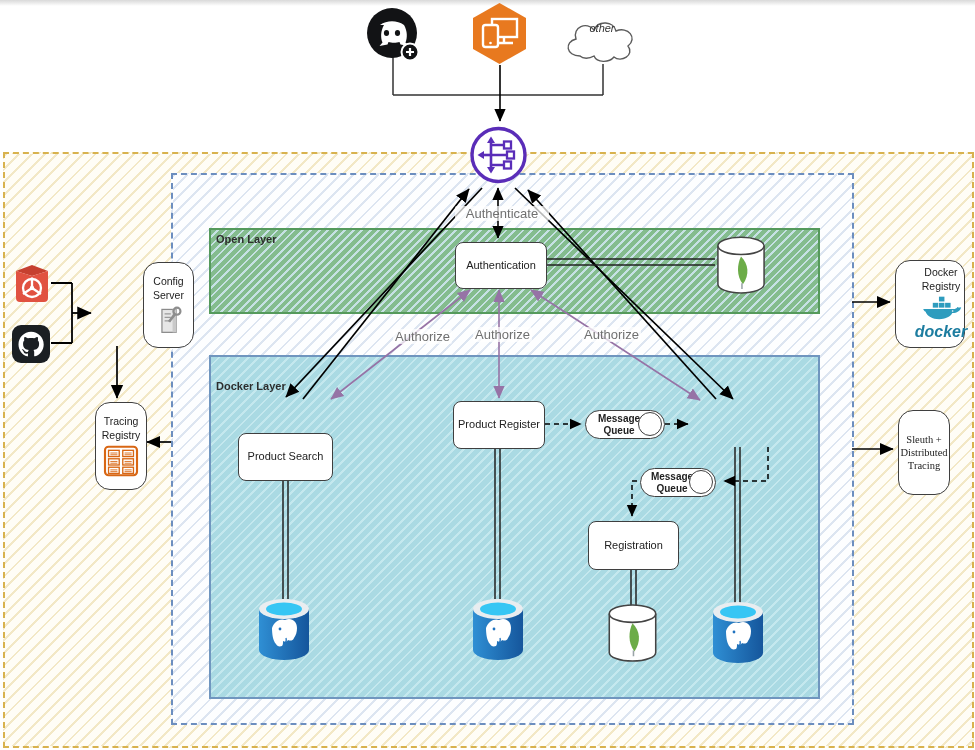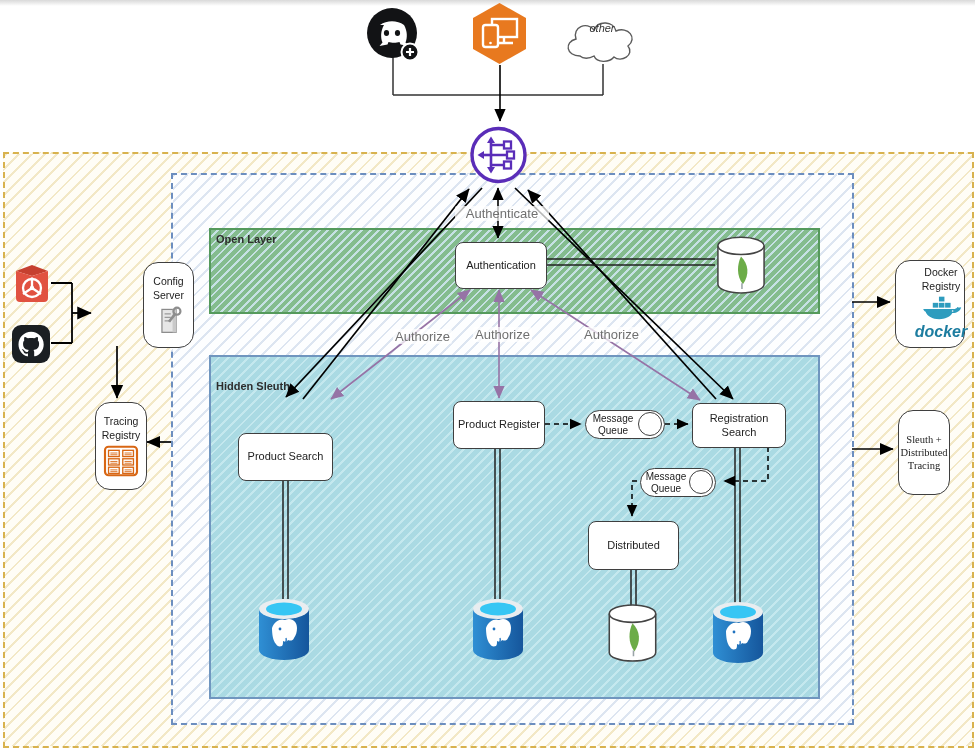--- a/index.html
+++ b/index.html
@@ -21,21 +21,21 @@
     border:2px solid #7096bf;
     background:repeating-linear-gradient(135deg,#aadae3 0 5px,#c4e8ee 5px 7px);}
   .layer-label{position:absolute;font-size:11px;font-weight:bold;color:#2d2d2d;}
   
   .node{position:absolute;background:#fff;border:1.5px solid #3f3f3f;border-radius:8px;
     display:flex;align-items:center;justify-content:center;text-align:center;
     font-size:11px;color:#222;line-height:1.25;}
   .tall{border-radius:15px;flex-direction:column;gap:3px;padding:4px 2px;font-size:10.5px;}
   .mq{position:absolute;background:#fff;border:1.5px solid #3f3f3f;border-radius:15px;
     font-size:10px;color:#222;line-height:1.15;display:flex;align-items:center;}
-  .mq .mq-text{flex:1;text-align:center;padding-right:24px;}
+  .mq .mq-text{flex:1;text-align:center;padding-right:12px;font-weight:bold;}
   .mq .mq-cap{position:absolute;right:2px;top:1px;width:22px;height:22px;border-radius:50%;
     border:1.5px solid #3f3f3f;background:#fff;}
   .icon-abs{position:absolute;}
   .conn-label{position:absolute;font-size:13px;color:#707070;text-align:center;
     background:rgba(255,255,255,.72);padding:0 2px;border-radius:2px;white-space:nowrap;}
   .cloud-text{position:absolute;left:0;top:14px;width:100%;text-align:center;
     font-size:11px;color:#333;font-style:italic;}
   .docker-word{font-size:16px;font-weight:bold;font-style:italic;color:#1d7da0;margin-top:-3px;}
   svg{display:block;}
 </style>
@@ -43,21 +43,21 @@
 <body>
 
 <div class="canvas">
   <div class="topfade"></div>
 
   <div class="outer-zone"></div>
   <div class="inner-zone"></div>
   <div class="open-layer"></div>
   <div class="hidden-layer"></div>
   <div class="layer-label" style="left:216px;top:233px;">Open Layer</div>
-  <div class="layer-label" style="left:216px;top:380px;">Hidden Sleuth</div>
+  <div class="layer-label" style="left:216px;top:380px;">Docker Layer</div>
 
   <svg class="icon-abs" style="left:0;top:0;" width="975" height="750" viewBox="0 0 975 750">
     <defs>
       <marker id="ab" viewBox="0 0 10 10" refX="8.5" refY="5" markerWidth="9" markerHeight="9" orient="auto-start-reverse">
         <path d="M0,1 L9,5 L0,9 z" fill="#000"></path>
       </marker>
       <marker id="ap" viewBox="0 0 10 10" refX="8.5" refY="5" markerWidth="9" markerHeight="9" orient="auto-start-reverse">
         <path d="M0,1 L9,5 L0,9 z" fill="#9673A6"></path>
       </marker>
     </defs>
@@ -158,35 +158,32 @@
     <path d="M26,22 c8,8 9,19 2,29 c-7,-9 -6,-21 -2,-29 z" fill="#6CAC48"></path>
     <path d="M27,50 V56" stroke="#9aa4a8" stroke-width="1.6"></path>
   </svg>
 
   <div class="node" style="left:238px;top:401px;width:93px;height:46px;margin-top:32px;">
     <span>Product Search</span>
   </div>
   <div class="node" style="left:453px;top:401px;width:90px;height:46px;">
     <span>Product Register</span>
   </div>
-  <div class="node" style="left:692px;top:403px;width:92px;height:43px;">
-    <span>Registration Search</span>
-  </div>
 
   <div class="mq" style="left:585px;top:410px;width:78px;height:27px;">
     <div class="mq-text">Message Queue</div>
     <div class="mq-cap"></div>
   </div>
   <div class="mq" style="left:640px;top:468px;width:74px;height:27px;">
     <div class="mq-text">Message Queue</div>
     <div class="mq-cap"></div>
   </div>
 
   <div class="node" style="left:588px;top:521px;width:89px;height:47px;">
-    <span>Distributed</span>
+    <span>Registration</span>
   </div>
 
   <svg class="icon-abs" style="left:258px;top:596px;" width="52" height="67" viewBox="0 0 52 67">
     <defs>
         <linearGradient id="pg1" x1="0" y1="0" x2="1" y2="0">
       <stop offset="0" stop-color="#2f8fd4"></stop>
           <stop offset="1" stop-color="#15569c"></stop>
         </linearGradient>
       </defs>
     <path d="M1,13 V54 a25,10 0 0 0 50,0 V13 z" fill="url(#pg1)"></path>

